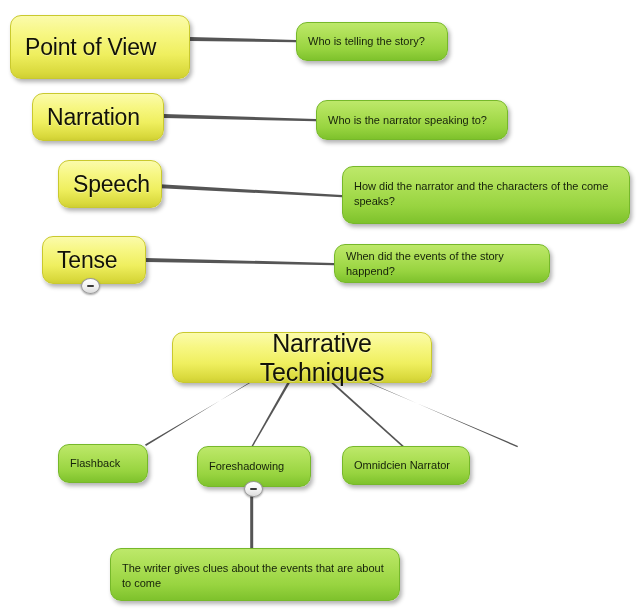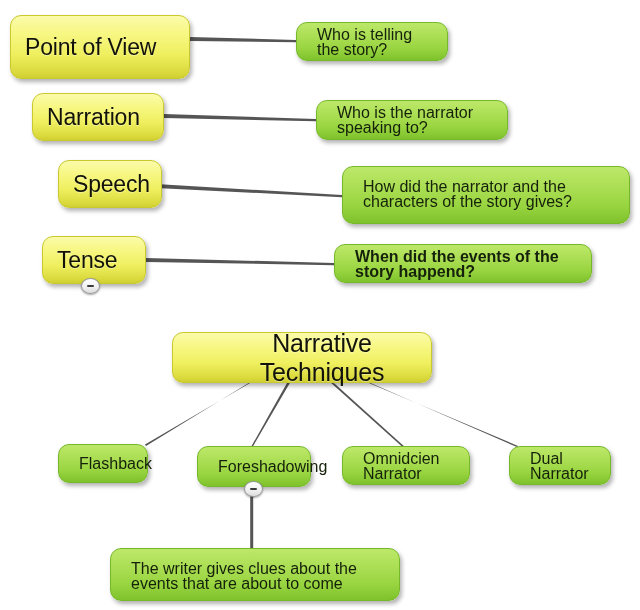--- a/index.html
+++ b/index.html
@@ -65,23 +65,23 @@
   .green {
     background: linear-gradient(to bottom,
         #bde86a 0%,
         #aee057 30%,
         #98d440 70%,
         #7ec22c 100%);
     border: 1px solid #76b82a;
   }
   .green .label {
     color: #15210a;
-    font-size: 16px;
+    font-size: 11px;
     line-height: 15px;
-    padding: 0 20px;
+    padding: 0 11px;
   }
   .green.multiline {
     align-items: flex-start;
   }
   .green.multiline .label {
     padding-top: 12px;
   }
 
   
   .toggle {
@@ -157,24 +157,24 @@
 
   <div class="node green" style="left:296px; top:22px; width:152px; height:39px;">
     <span class="label">Who is telling the story?</span>
   </div>
 
   <div class="node green" style="left:316px; top:100px; width:192px; height:40px;">
     <span class="label">Who is the narrator speaking to?</span>
   </div>
 
   <div class="node green multiline" style="left:342px; top:166px; width:288px; height:58px;">
-    <span class="label">How did the narrator and the characters of the story gives?</span>
-  </div>
-
-  <div class="node green" style="left:334px; top:244px; width:258px; height:39px;font-weight:bold;">
+    <span class="label">How did the narrator and the characters of the come speaks?</span>
+  </div>
+
+  <div class="node green" style="left:334px; top:244px; width:216px; height:39px;">
     <span class="label">When did the events of the story happend?</span>
   </div>
 
   <div class="node yellow" style="left:172px; top:332px; width:260px; height:51px; justify-content:center;padding-left:40px;">
     <span class="label" style="text-align:center; font-size:25px; padding:0 10px;">Narrative Techniques</span>
   </div>
 
   <div class="node green" style="left:58px; top:444px; width:90px; height:39px;">
     <span class="label">Flashback</span>
   </div>
@@ -183,21 +183,18 @@
     <span class="label">Foreshadowing</span>
     <div class="toggle" style="left:46px; top:34px;">
       <span class="dash"></span>
     </div>
   </div>
 
   <div class="node green" style="left:342px; top:446px; width:128px; height:39px;">
     <span class="label">Omnidcien Narrator</span>
   </div>
 
-  <div class="node green" style="left:509px; top:446px; width:102px; height:39px;">
-    <span class="label">Dual Narrator</span>
-  </div>
 
   <div class="node green multiline" style="left:110px; top:548px; width:290px; height:53px;">
     <span class="label">The writer gives clues about the events that are about to come</span>
   </div>
 
 </div>
 
 </body></html>

